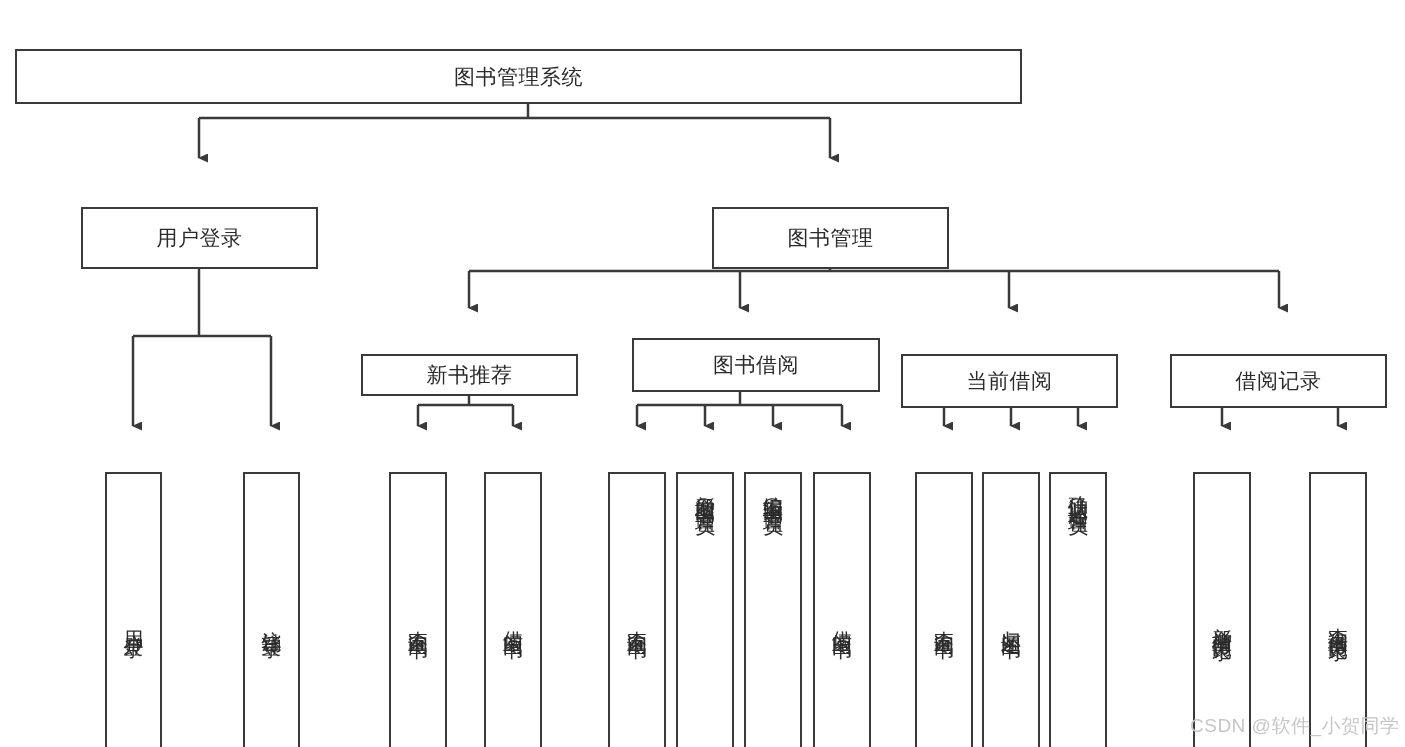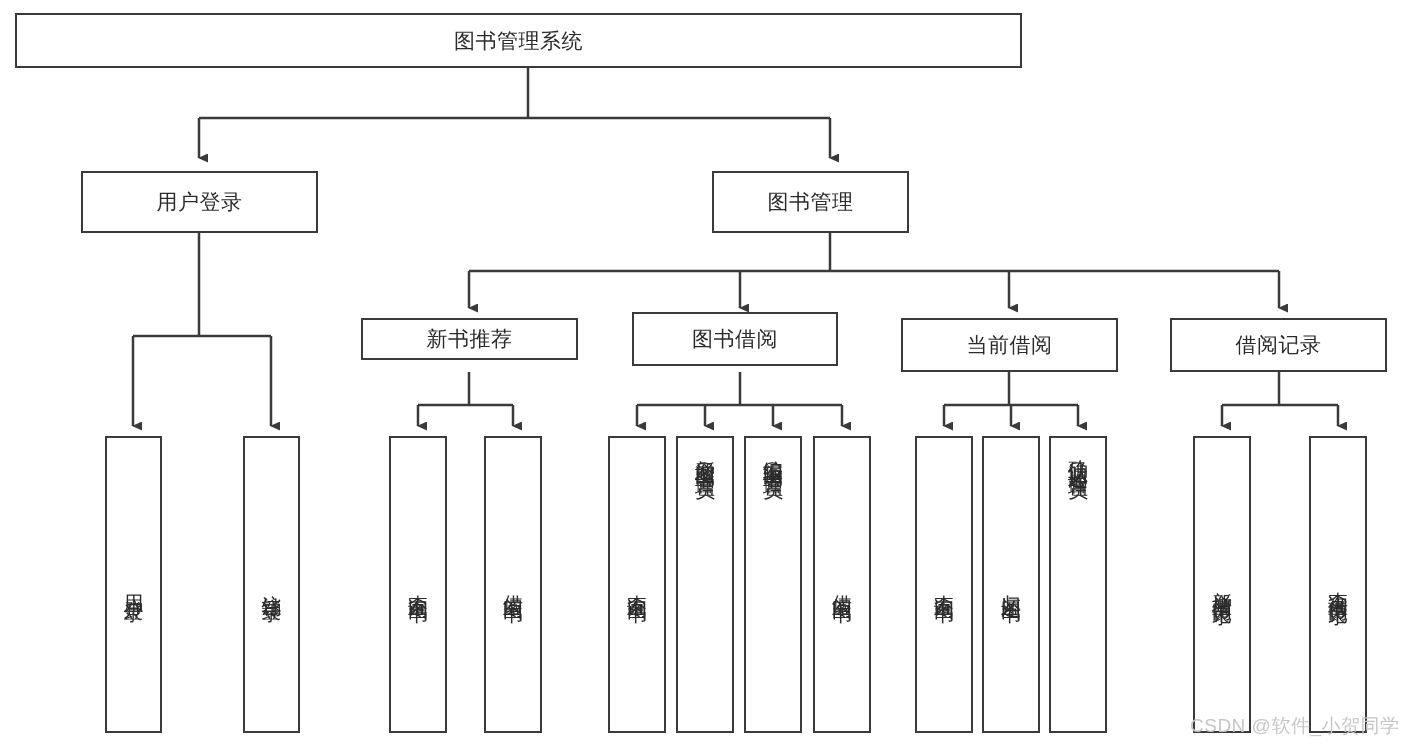--- a/index.html
+++ b/index.html
@@ -27,20 +27,21 @@
   }
   .node-box {
     position: absolute;
     box-sizing: border-box;
     background: #ffffff;
     border: 2.5px solid #3a3a3a;
     display: flex;
     align-items: center;
     justify-content: center;
     overflow: hidden;
+    margin-top: 36px;
   }
   .node-label-h {
     font-size: 21px;
     color: #2b2b2b;
     letter-spacing: 0.5px;
     line-height: 1.1;
     white-space: nowrap;
     text-align: center;
   }
   .node-label-v {
@@ -125,28 +126,28 @@
     </g>
   </svg>
 
   <div class="node-box" style="left:15px; top:13px; width:1007px; height:55px;">
     <span class="node-label-h">图书管理系统</span>
   </div>
 
   <div class="node-box" style="left:81px; top:171px; width:237px; height:62px;">
     <span class="node-label-h">用户登录</span>
   </div>
-  <div class="node-box" style="left:712px; top:171px; width:197px; height:62px;">
+  <div class="node-box" style="left:712px; top:171px; width:237px; height:62px;">
     <span class="node-label-h">图书管理</span>
   </div>
 
   <div class="node-box" style="left:361px; top:318px; width:217px; height:42px;">
     <span class="node-label-h">新书推荐</span>
   </div>
-  <div class="node-box" style="left:632px; top:312px; width:206px; height:54px;">
+  <div class="node-box" style="left:632px; top:302px; width:248px; height:54px;">
     <span class="node-label-h">图书借阅</span>
   </div>
   <div class="node-box" style="left:1170px; top:318px; width:217px; height:54px;">
     <span class="node-label-h">借阅记录</span>
   </div>
   <div class="node-box" style="left:901px; top:318px; width:217px; height:54px;">
     <span class="node-label-h">当前借阅</span>
   </div>
 
   <div class="node-box leaf-box leaf-center" style="left:105px; top:436px; width:57px; height:297px;">

